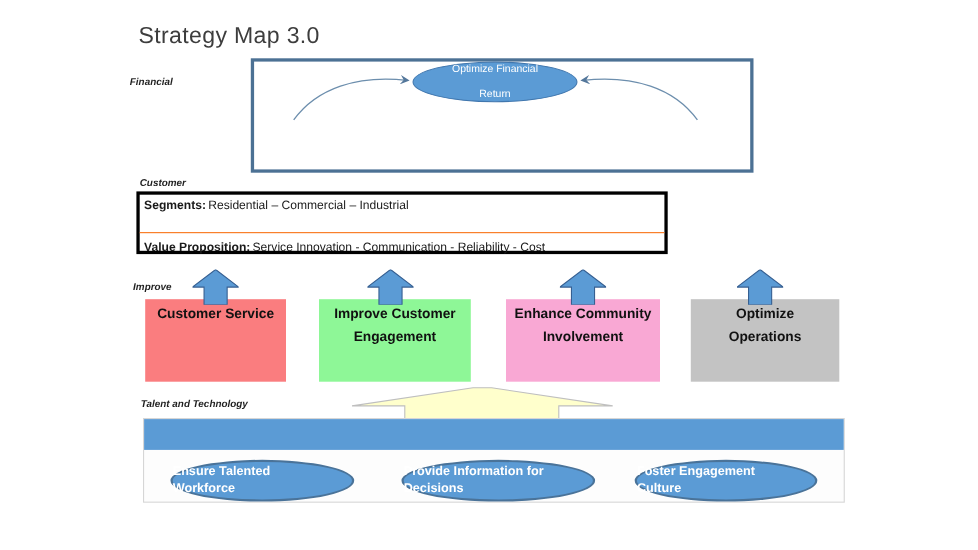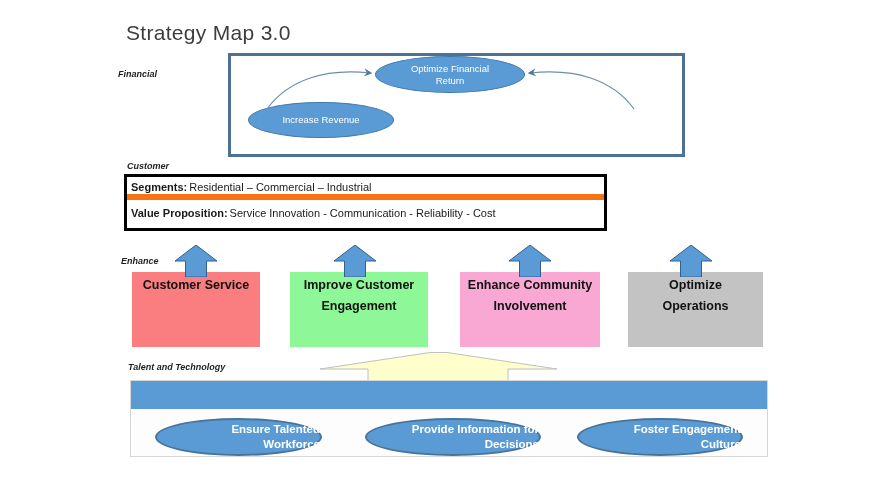--- a/index.html
+++ b/index.html
@@ -21,29 +21,29 @@
     left:228px;top:53px;width:457px;height:104px;box-sizing:border-box;
     border:3px solid #4C7194;background:transparent;
   }
   
   .node{
     background:#5B9BD5;border:1px solid #4177AE;border-radius:50%;
     color:#ffffff;display:flex;flex-direction:column;align-items:center;justify-content:center;
     text-align:center;font-size:9.5px;line-height:12px;box-sizing:border-box;
   }
   .node span{display:block;}
-  .node.ofr{left:375px;top:56px;width:150px;height:37px;}
+  .node.ofr{left:375px;top:56px;width:150px;height:37px;justify-content:space-between;}
   .node.ir {left:248px;top:102px;width:146px;height:36px;}
   .node.oc {left:512px;top:102px;width:148px;height:36px;}
   
   .cust-frame{
     left:124px;top:174px;width:483px;height:57px;box-sizing:border-box;
     border:3px solid #000000;background:#ffffff;font-size:11px;
   }
-  .cust-row1{height:23px;border-bottom:6px solid #f97316;padding:4px 16px 0 4px;box-sizing:border-box;white-space:nowrap;}
+  .cust-row1{height:35px;border-bottom:1px solid #f97316;padding:4px 16px 0 4px;box-sizing:border-box;white-space:nowrap;}
   .cust-row2{padding:7px 0 0 4px;white-space:nowrap;}
   .cust-prefix{font-weight:bold;}
   .cust-text{margin-left:2px;}
   
   .ibox{
     top:272px;height:75px;box-sizing:border-box;text-align:center;
     font-weight:bold;font-size:12.5px;line-height:21px;padding-top:3px;color:#111;
     z-index:1;
   }
   .ibox span{display:block;}
@@ -61,21 +61,21 @@
   .bigarrow{left:319px;top:351px;width:240px;height:30px;z-index:1;}
   
   .talent-box{
     left:130px;top:380px;width:638px;height:77px;box-sizing:border-box;
     border:1px solid #D6D6D6;background:#FDFDFD;z-index:2;
   }
   .talent-bar{width:100%;height:28px;background:#5B9BD5;}
   
   .bnode{
     background:#5B9BD5;border:2px solid #4A7399;border-radius:50%;
-    color:#ffffff;display:flex;flex-direction:column;align-items:flex-end;justify-content:center;
+    color:#ffffff;display:flex;flex-direction:column;align-items:flex-start;justify-content:center;
     text-align:center;font-weight:bold;font-size:11.5px;line-height:15px;box-sizing:border-box;
     z-index:4;
   }
   .bnode span{display:block;}
   .bnode.t0{left:155px;top:418px;width:167px;height:38px;}
   .bnode.t1{left:365px;top:418px;width:176px;height:38px;}
   .bnode.t2{left:577px;top:418px;width:166px;height:38px;}
   .lbl-financial{left:118px;top:69px;}
   .lbl-customer{left:127px;top:161px;}
   .lbl-internal{left:121px;top:256px;}
@@ -99,35 +99,32 @@
       </marker>
     </defs>
     <path d="M 267,109 C 288,80 325,68 370,73" fill="none" stroke="#6C8EAD" stroke-width="1.2" marker-end="url(#ah)"></path>
     <path d="M 634,109 C 613,80 576,68 530,73" fill="none" stroke="#6C8EAD" stroke-width="1.2" marker-end="url(#ah)"></path>
   </svg>
 
   <div class="abs node ofr">
     <span>Optimize Financial</span>
     <span>Return</span>
   </div>
-  <div class="abs node ir">
-    <span>Increase Revenue</span>
-  </div>
 
   <div class="abs sec-label lbl-customer">Customer</div>
   <div class="abs cust-frame">
     <div class="cust-row1">
       <span class="cust-prefix">Segments:</span><span class="cust-text">Residential – Commercial – Industrial</span>
     </div>
     <div class="cust-row2">
       <span class="cust-prefix">Value Proposition:</span><span class="cust-text">Service Innovation - Communication - Reliability - Cost</span>
     </div>
   </div>
 
-  <div class="abs sec-label lbl-internal">Enhance</div>
+  <div class="abs sec-label lbl-internal">Improve</div>
 
   <div class="abs ibox b0" style="background-color: rgb(250, 125, 127);">
     <span>Customer Service</span>
   </div>
   <div class="abs ibox b1" style="background-color: rgb(142, 247, 151);">
     <span>Improve Customer</span>
     <span>Engagement</span>
   </div>
   <div class="abs ibox b2" style="background-color: #f9a8d4;">
     <span>Enhance Community</span>

